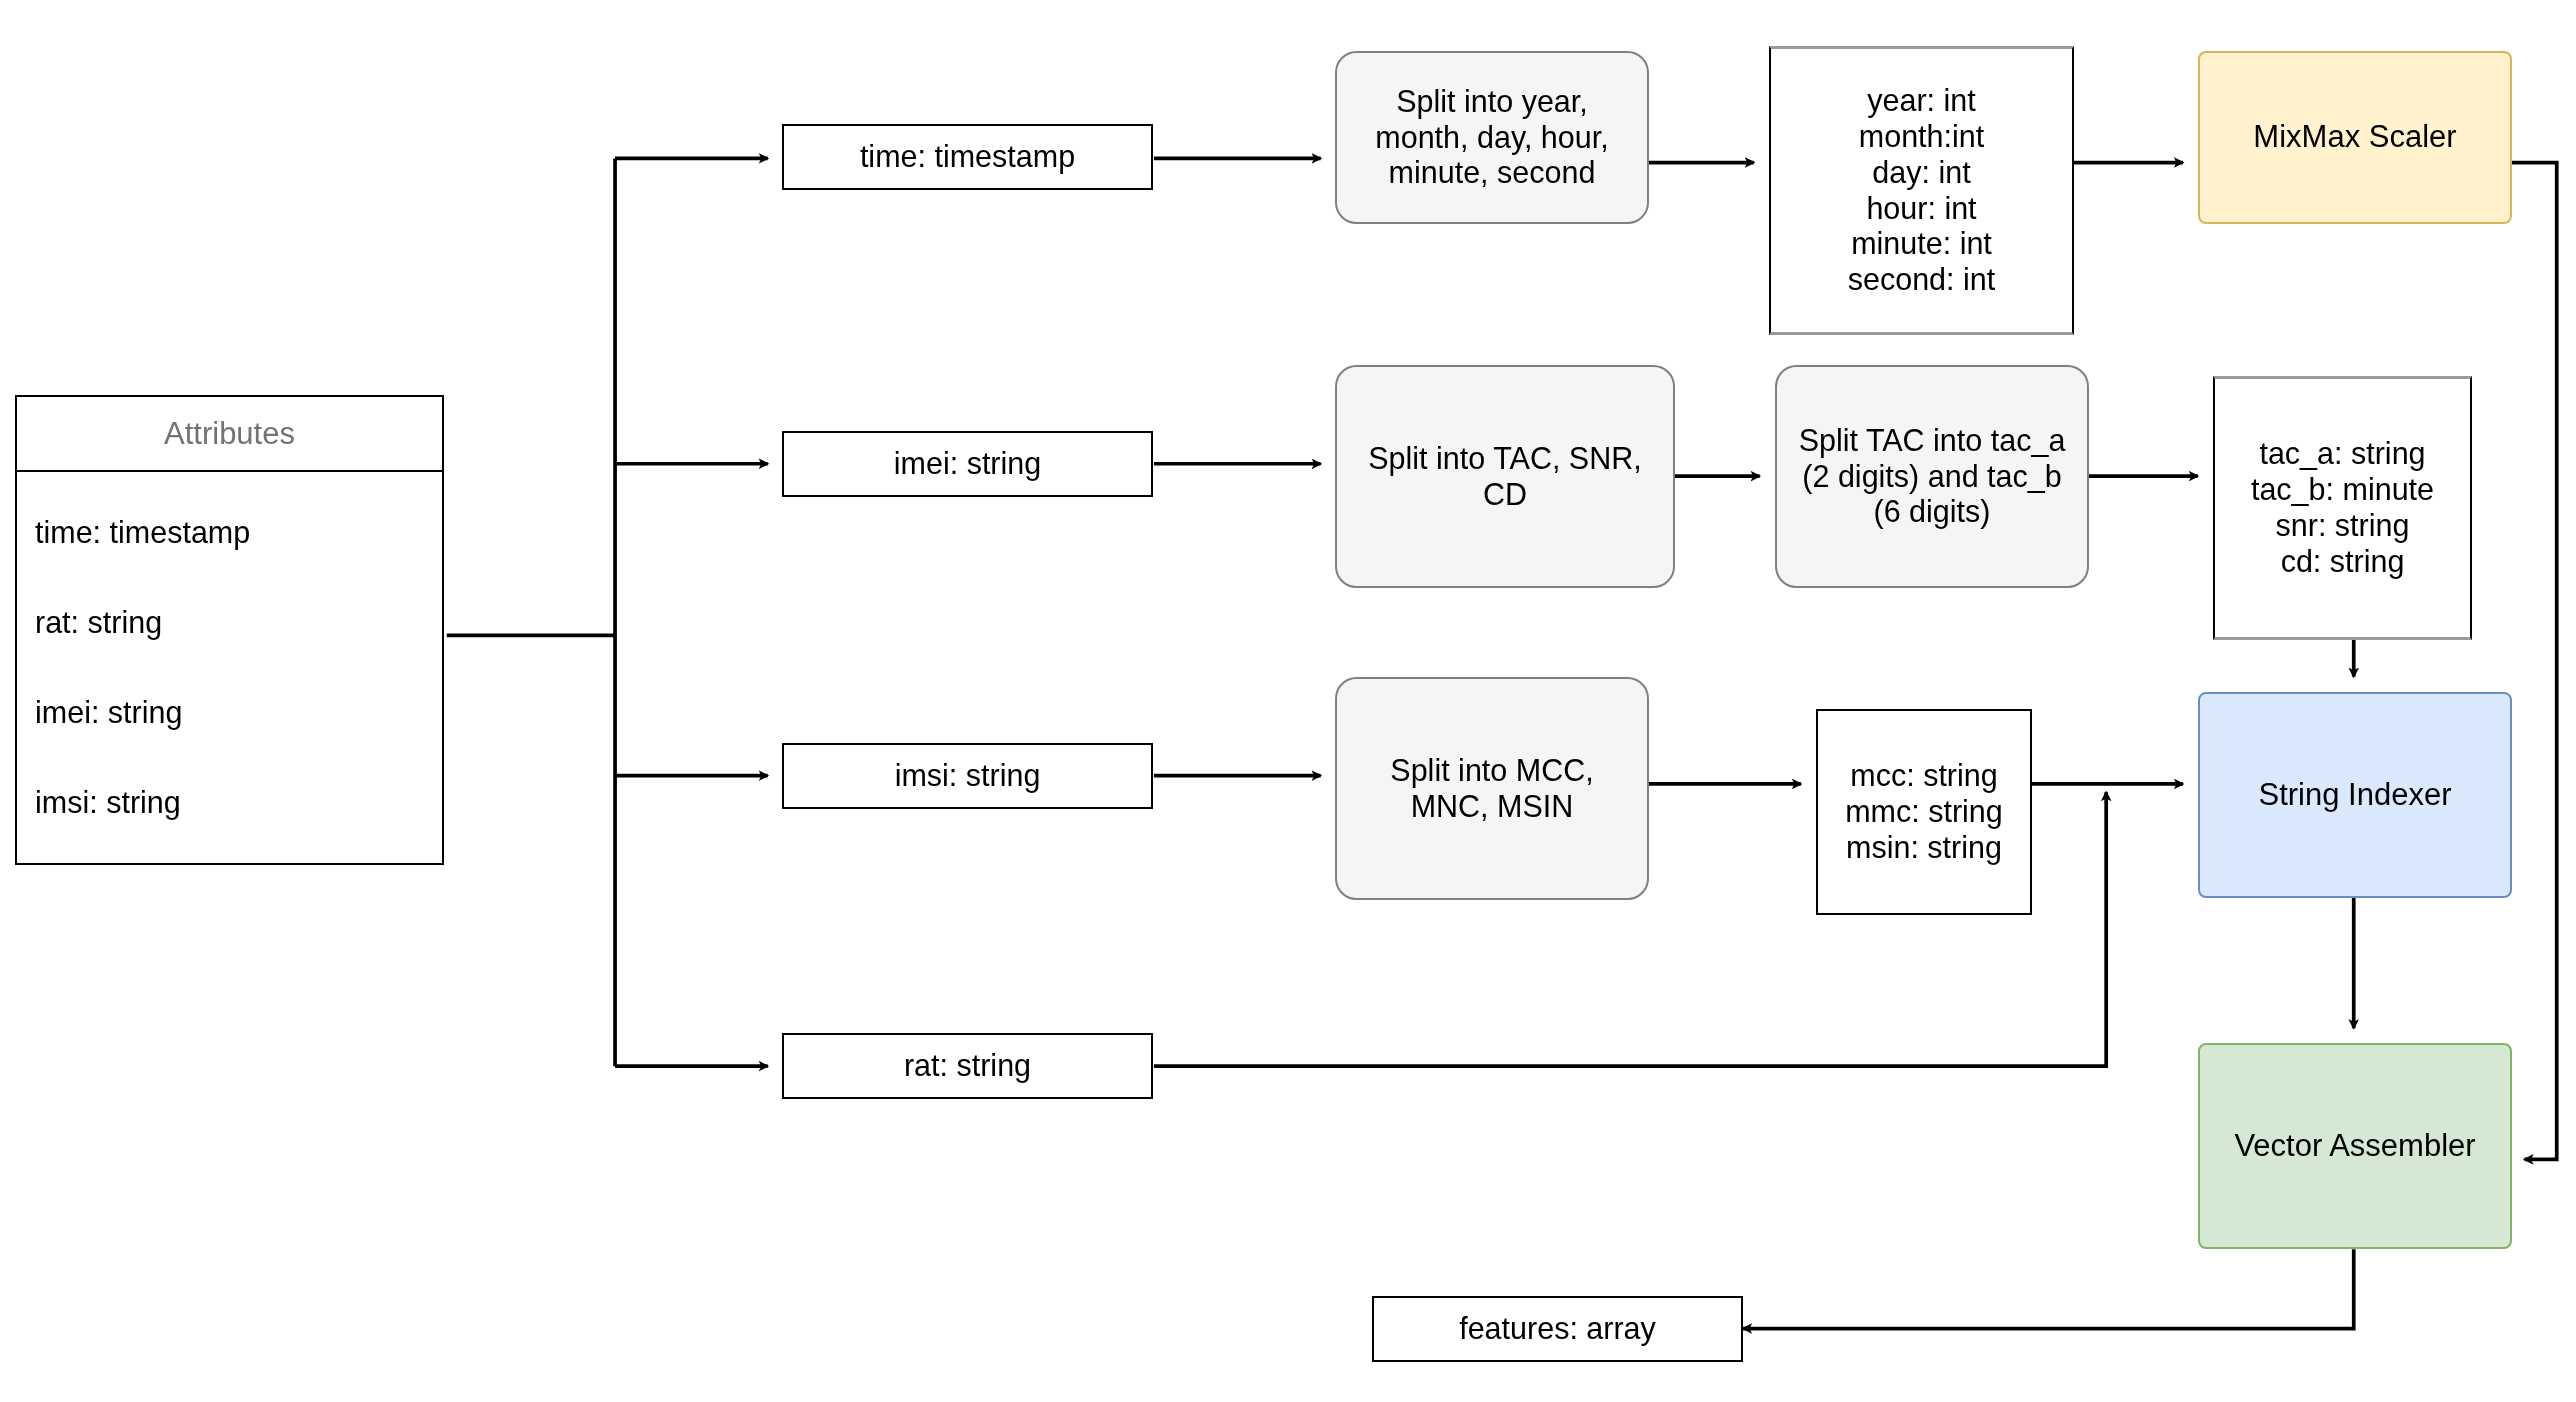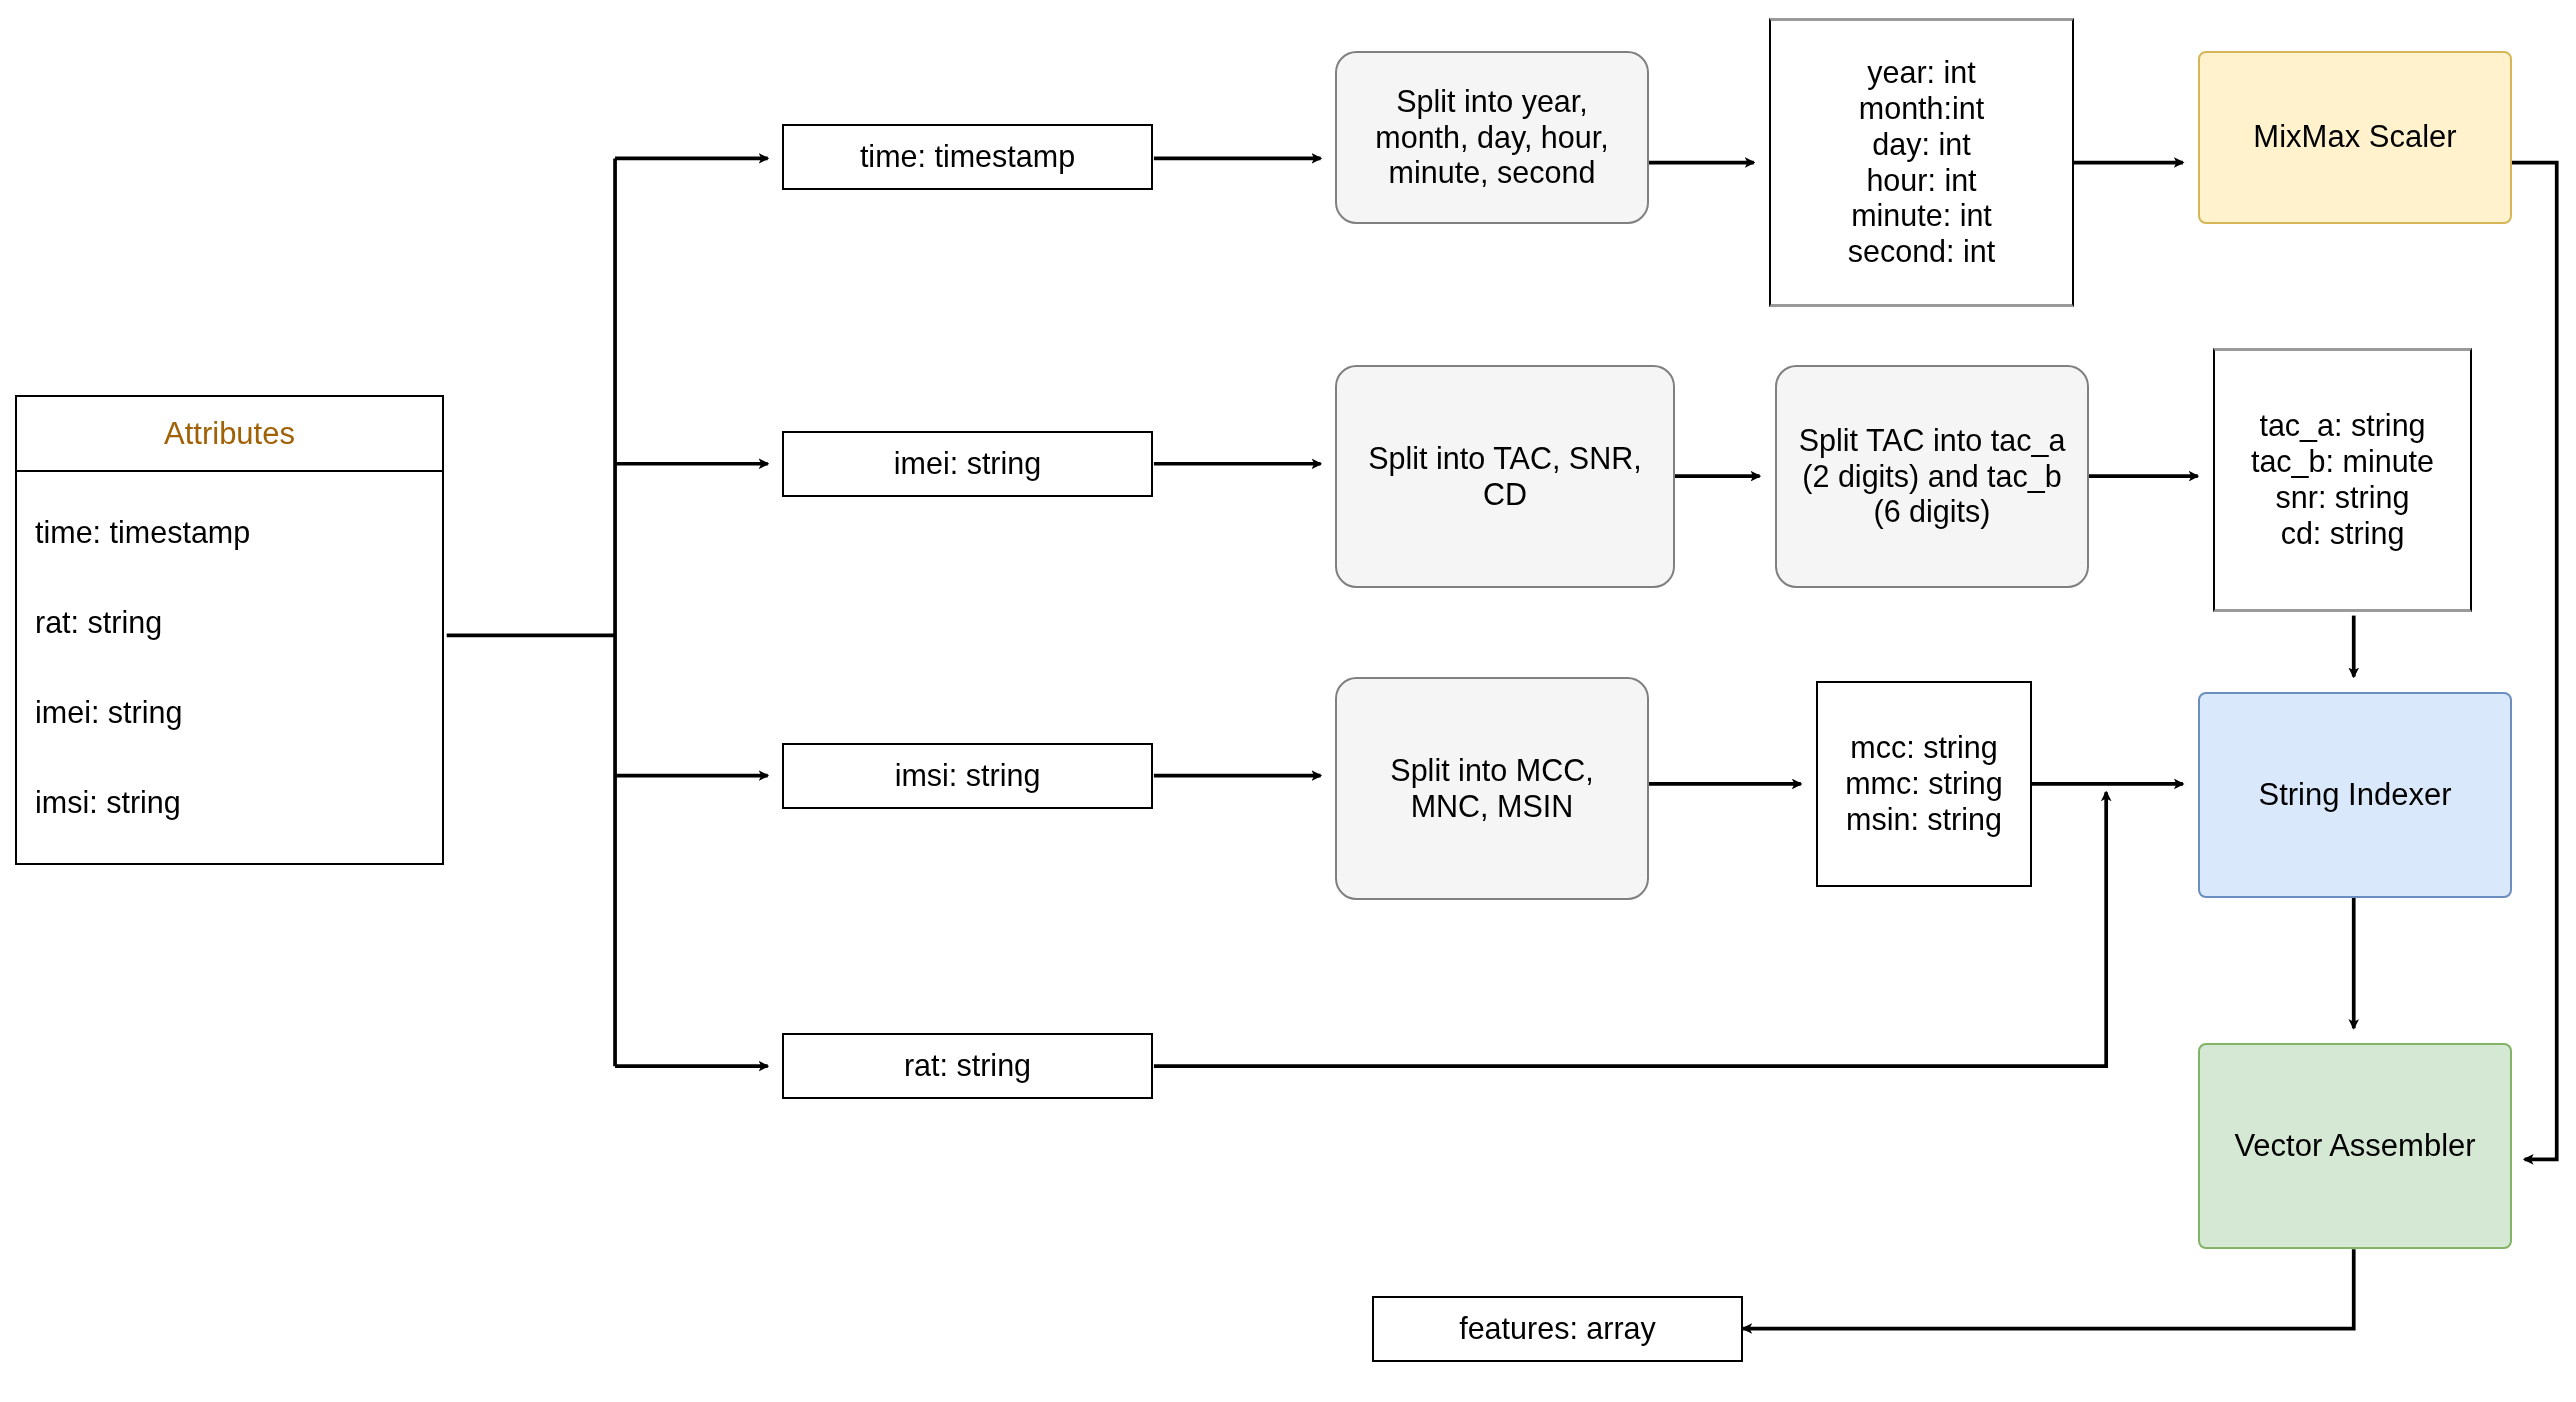--- a/index.html
+++ b/index.html
@@ -46,20 +46,21 @@
 
   
   .fieldbox {
     background: #ffffff;
     border: 2.5px solid #000000;
     border-top: 3.3px solid #9a9a9a;
     border-bottom: 3.3px solid #9a9a9a;
     font-size: 30.5px;
     flex-direction: column;
     justify-content: center;
+    margin-top: 28px;
   }
   .fieldbox .line { display: block; }
 
   
   .process {
     background: #f5f5f5;
     border: 2.5px solid #808080;
     border-radius: 21.5px;
     font-size: 30.5px;
   }
@@ -73,21 +74,21 @@
     display: flex;
     flex-direction: column;
   }
   .entity-title {
     height: 73px;
     border-bottom: 2.5px solid #000000;
     display: flex;
     align-items: center;
     justify-content: center;
     font-size: 31px;
-    color: #a16207;
+    color: #737373;
   }
   .entity-body {
     flex: 1;
     display: flex;
     flex-direction: column;
     justify-content: space-around;
     padding: 15px 18px;
     box-sizing: border-box;
   }
   .entity-row {

